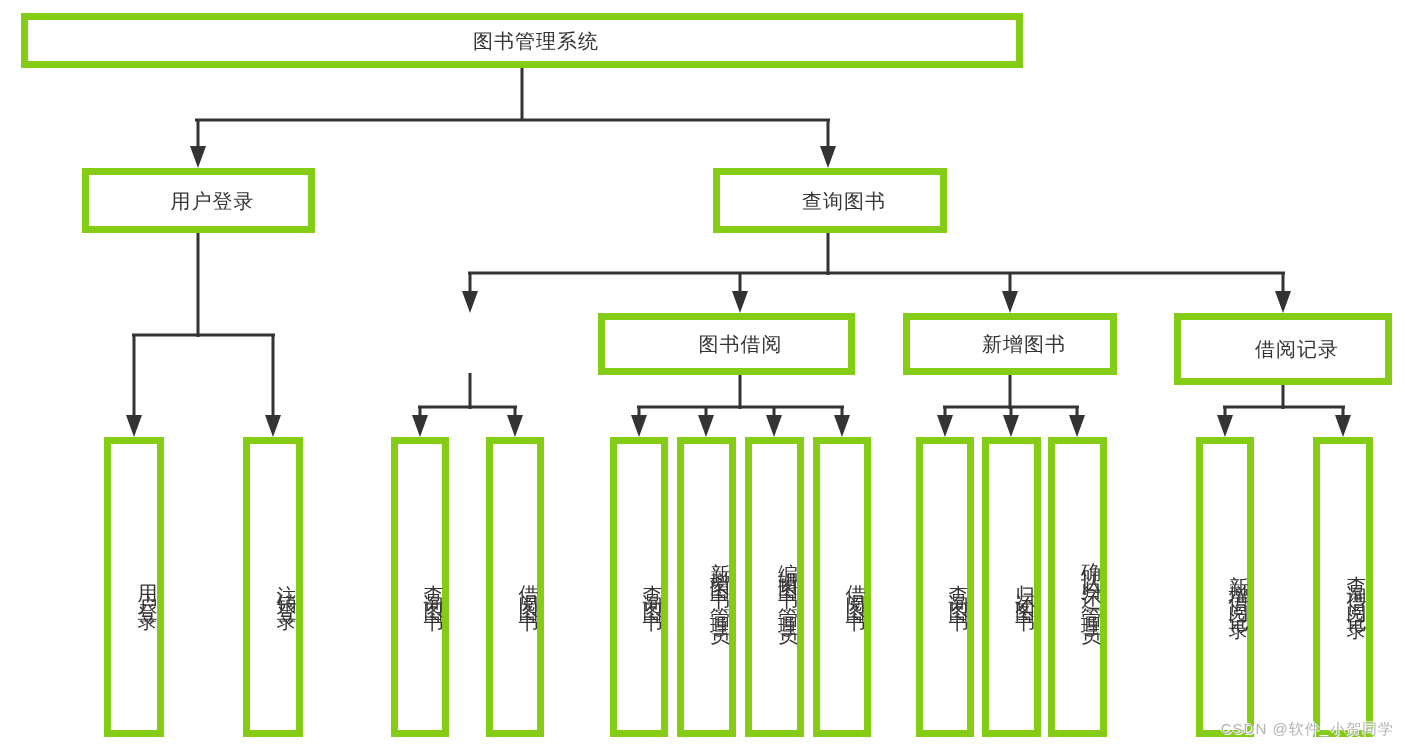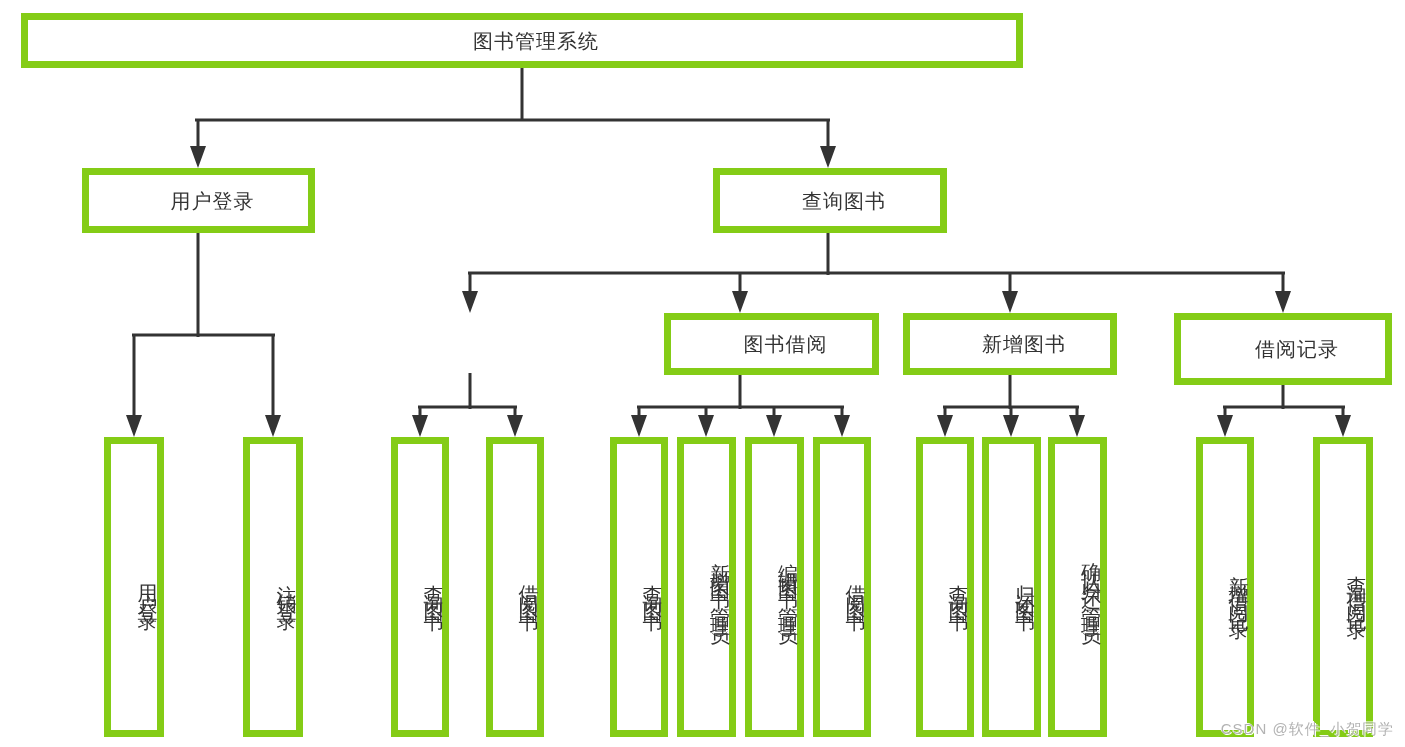--- a/index.html
+++ b/index.html
@@ -106,21 +106,21 @@
              M1069 415 L1085 415 L1077 437 Z
              M1217 415 L1233 415 L1225 437 Z
              M1335 415 L1351 415 L1343 437 Z"></path>
   </svg>
 
   <div class="box" style="left:21px; top:13px; width:1002px; height:55px;">图书管理系统</div>
 
   <div class="box" style="left:82px; top:168px; width:233px; height:65px;">用户登录</div>
   <div class="box" style="left:713px; top:168px; width:234px; height:65px;">查询图书</div>
 
-  <div class="box" style="left:664px; top:313px; width:215px; height:62px;">图书借阅</div>
+  <div class="box" style="left:598px; top:313px; width:257px; height:62px;">图书借阅</div>
   <div class="box" style="left:903px; top:313px; width:214px; height:62px;">新增图书</div>
   <div class="box" style="left:1174px; top:313px; width:218px; height:72px;">借阅记录</div>
 
   <div class="box vbox" style="left:104px; top:437px; width:60px; height:300px;">用户登录</div>
   <div class="box vbox" style="left:243px; top:437px; width:60px; height:300px;">注销登录</div>
 
   <div class="box vbox" style="left:391px; top:437px; width:58px; height:300px;">查询图书</div>
   <div class="box vbox" style="left:486px; top:437px; width:58px; height:300px;">借阅图书</div>
 
   <div class="box vbox" style="left:610px; top:437px; width:58px; height:300px;">查询图书</div>

